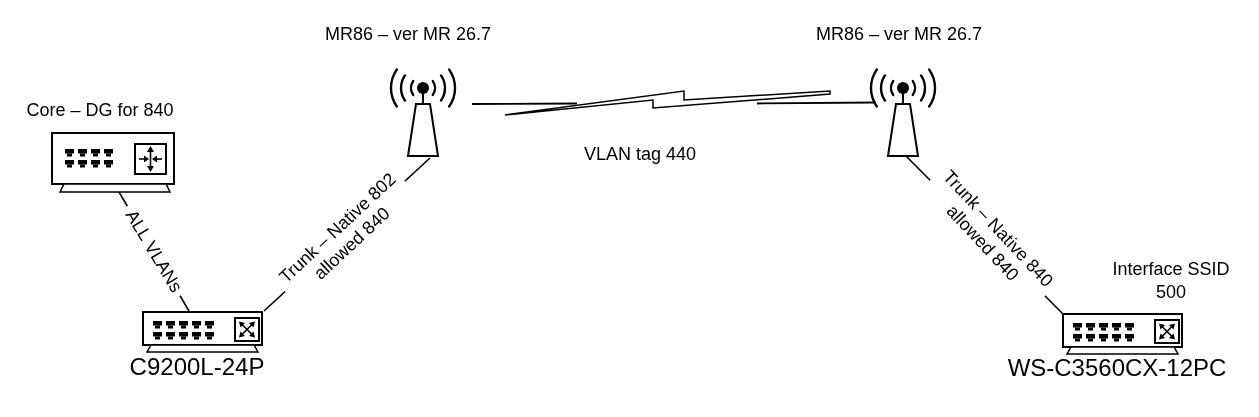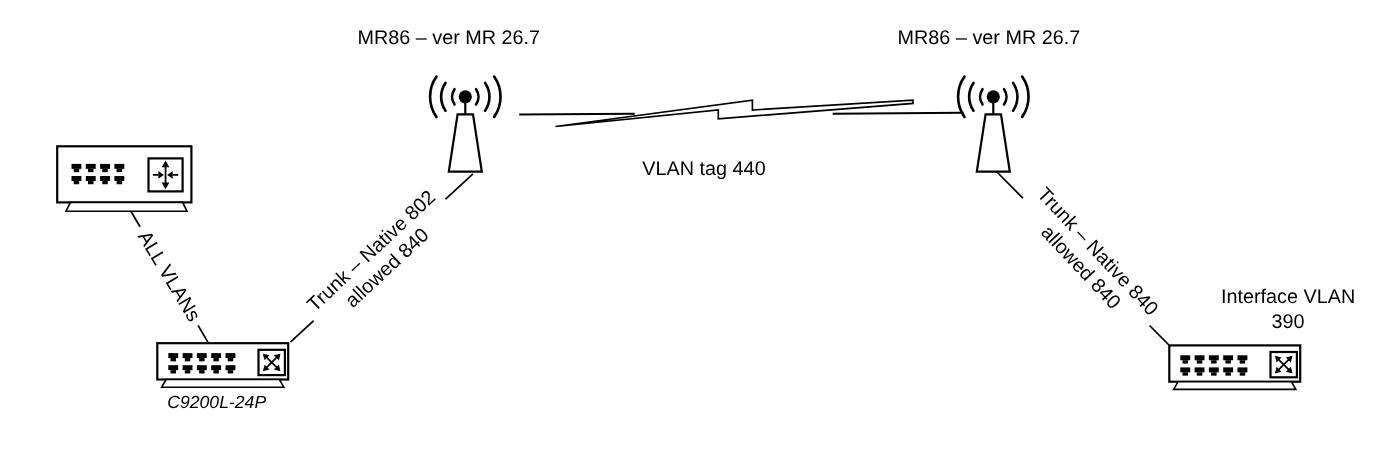--- a/index.html
+++ b/index.html
@@ -6,21 +6,21 @@
   #stage{
     position:relative;width:1259px;height:417px;background:#fff;overflow:hidden;
     font-family:"Liberation Sans","DejaVu Sans",sans-serif;color:#000;
   }
   #net-svg{position:absolute;left:0;top:0;}
   .lbl{
     position:absolute;white-space:nowrap;font-size:18px;line-height:22px;
     transform:translate(-50%,-50%);text-align:center;color:#000;
   }
   .lbl.multi{white-space:normal;width:max-content;line-height:23px;}
-  .devname{font-size:16px;line-height:26px;font-style:italic;}
+  .devname{font-size:24px;line-height:26px;}
   .rot{background:#fff;padding:1px 6px;}
   .rot.r59{transform:translate(-50%,-50%) rotate(59deg);}
   .rot.rm43{transform:translate(-50%,-50%) rotate(-43deg);line-height:21px;}
   .rot.r47{transform:translate(-50%,-50%) rotate(47deg);line-height:21px;}
 </style>
 </head>
 <body>
 
 <div id="stage">
 
@@ -96,31 +96,33 @@
       <line x1="162" y1="159" x2="157" y2="159" stroke="#000" stroke-width="1.6"></line>
       <polygon points="157,155.5 157,162.5 152,159" fill="#000"></polygon>
     </g>
 
     <use href="#switch-dev" x="143" y="312"></use>
     <use href="#switch-dev" x="1063" y="314"></use>
     <use href="#ap-dev" x="423" y="88"></use>
     <use href="#ap-dev" x="903" y="88"></use>
   </svg>
 
+  <div class="lbl" style="left:100px;top:110px">Core – DG for 840</div>
   <div class="lbl" style="left:408px;top:34px">MR86 – ver MR 26.7</div>
   <div class="lbl" style="left:899px;top:34px">MR86 – ver MR 26.7</div>
   <div class="lbl devname" style="left:197px;top:367px">C9200L-24P</div>
+  <div class="lbl devname" style="left:1117px;top:368px">WS-C3560CX-12PC</div>
 
   <div class="lbl multi" style="left:640px;top:154px">
     <div>VLAN tag 440</div>
   </div>
 
   <div class="lbl multi" style="left:1171px;top:281px">
-    <div>Interface VLAN</div>
-    <div>390</div>
+    <div>Interface SSID</div>
+    <div>500</div>
   </div>
 
   <div class="lbl rot r59" style="left:154px;top:251px">ALL VLANs</div>
 
   <div class="lbl multi rot rm43" style="left:345px;top:236px">
     <div>Trunk – Native 802</div>
     <div>allowed 840</div>
   </div>
 
   <div class="lbl multi rot r47" style="left:990px;top:236px">

